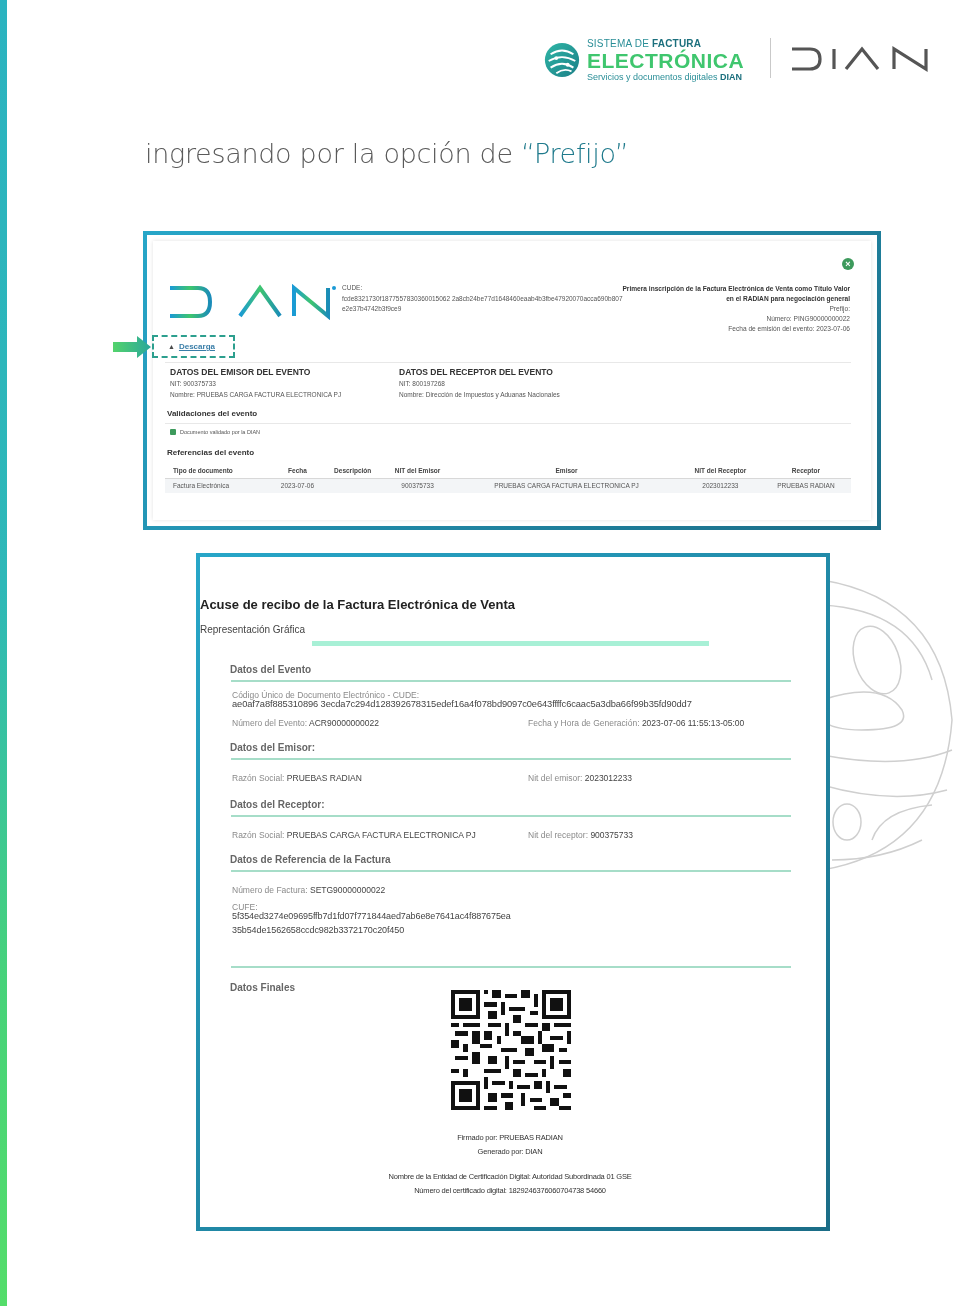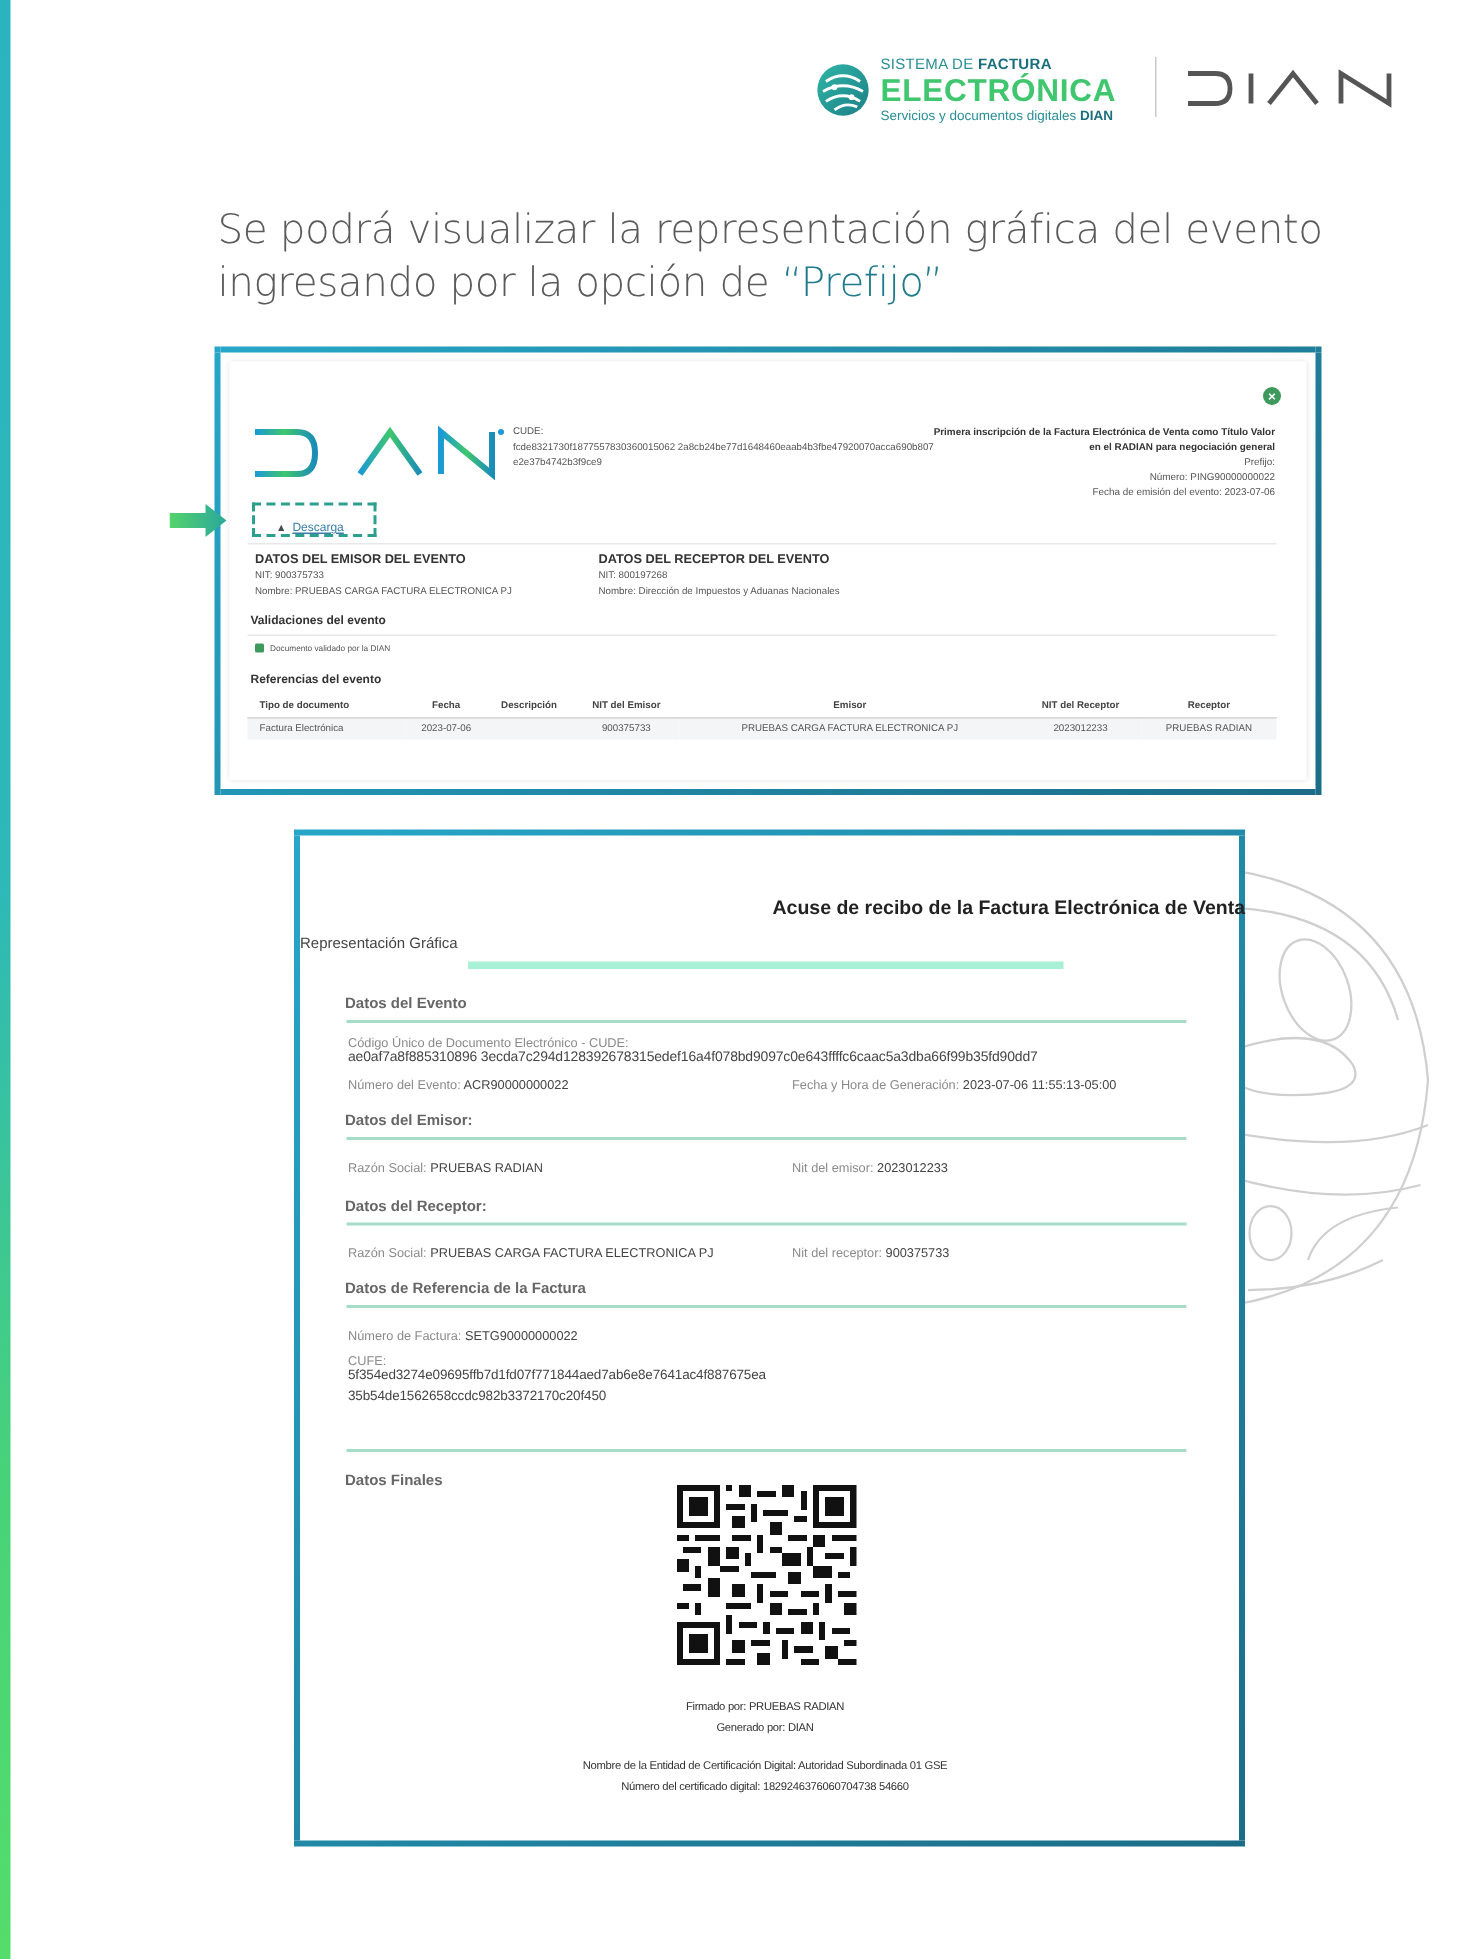--- a/index.html
+++ b/index.html
@@ -30,22 +30,22 @@
   .panel1 { position: absolute; left: 143px; top: 231px; width: 738px; height: 299px;
     border: 4px solid #1d8fb3; border-image: linear-gradient(135deg, #27a6c8, #1b6d87) 1; background: #fff; }
   .panel1-inner { position: absolute; left: 6px; top: 6px; right: 6px; bottom: 6px; background: #fff;
     box-shadow: 0 0 4px rgba(0,0,0,0.12); }
   .p1-close { position: absolute; left: 842px; top: 258px; width: 12px; height: 12px; border-radius: 50%;
     background: #3d9a5c; color: #fff; font-size: 9px; line-height: 12px; text-align: center; font-weight: 700; }
   .p1-dian { position: absolute; left: 168px; top: 284px; width: 170px; height: 36px; }
   .p1-cude { position: absolute; left: 342px; top: 283px; font-size: 6.5px; line-height: 10.5px; color: #555; width: 285px; }
   .p1-right { position: absolute; right: 130px; top: 284px; text-align: right; font-size: 6.6px; line-height: 10px; color: #555; width: 240px; }
   .p1-right .t { font-weight: 700; color: #333; }
-  .p1-download { position: absolute; left: 168px; top: 335px; width: 83px; height: 23px;
-    border: 2px dashed #2c9f8e; display: flex; align-items: flex-end; padding-left: 14px; }
+  .p1-download { position: absolute; left: 152px; top: 335px; width: 83px; height: 23px;
+    border: 2px dashed #2c9f8e; display: flex; align-items: center; padding-left: 14px; font-weight: bold; }
   .p1-download .ic { font-size: 7px; color: #4a4a4a; margin-right: 4px; }
   .p1-download .lbl { font-size: 8px; color: #3a7ea8; text-decoration: underline; }
   .arrow { position: absolute; left: 113px; top: 336px; width: 38px; height: 22px; }
 
   .p1-hr { position: absolute; left: 165px; width: 686px; height: 1px; background: #e8e8e8; }
   .p1-h { position: absolute; font-size: 8.5px; font-weight: 700; color: #333; }
   .p1-t { position: absolute; font-size: 6.5px; color: #555; }
   .p1-ok { display: inline-block; width: 6px; height: 6px; background: #3d9a5c; border-radius: 1px; margin-right: 4px; vertical-align: -1px; }
 
   .p1-table { position: absolute; left: 165px; top: 463px; width: 686px; border-collapse: collapse; font-size: 6.5px; color: #444; }
@@ -53,21 +53,21 @@
   .p1-table td { height: 15px; background: #f3f5f7; color: #555; }
   .p1-table th:first-child, .p1-table td:first-child { text-align: left; padding-left: 8px; }
   .p1-table th, .p1-table td { text-align: center; }
 
   
   .globe-wm { position: absolute; left: 822px; top: 560px; width: 140px; height: 320px; }
 
   
   .panel2 { position: absolute; left: 196px; top: 553px; width: 634px; height: 678px;
     border: 4px solid #1d8fb3; border-image: linear-gradient(135deg, #27a6c8, #1b6d87) 1; background: #fff; }
-  .p2-title { position: absolute; left: 200px; width: 630px; text-align: right; top: 597px; font-size: 13px; font-weight: 700; color: #222; }
+  .p2-title { position: absolute; left: 200px; width: 630px; text-align: left; top: 597px; font-size: 13px; font-weight: 700; color: #222; }
   .p2-sub { position: absolute; left: 200px; width: 620px; text-align: left; top: 624px; font-size: 10px; color: #444; }
   .p2-bar { position: absolute; left: 312px; top: 641px; width: 397px; height: 5px; background: #a8f0d6; }
   .p2-sec { position: absolute; left: 230px; font-size: 10px; font-weight: 700; color: #666; }
   .p2-line { position: absolute; left: 231px; width: 560px; height: 2px; background: #a6ddc8; }
   .p2-lbl { position: absolute; font-size: 8.5px; color: #8a8a8a; }
   .p2-lbl b { color: #444; font-weight: 400; }
   .p2-mono { position: absolute; font-size: 9px; color: #444; letter-spacing: -0.1px; }
   .qr { position: absolute; left: 451px; top: 990px; width: 120px; height: 120px; }
   .p2-foot { position: absolute; left: 200px; width: 620px; text-align: center; font-size: 7.5px; color: #333; letter-spacing: -0.2px; }
 </style>
@@ -99,21 +99,20 @@
 <svg class="dian-head" viewBox="0 0 148 26">
   <g fill="none" stroke="#555" stroke-width="3.2">
     <path d="M2 3 H20 Q30 3 30 13 Q30 23 20 23 H2"></path>
     <path d="M44 3 V23"></path>
     <path d="M56 23 L72 3 L88 23"></path>
     <path d="M104 23 V3 L136 23 V3"></path>
   </g>
 </svg>
 
 <div class="heading">
-  <div>Se podrá visualizar la representación gráfica del evento</div>
   <div><span>ingresando por la opción de </span><span class="hl">“Prefijo”</span></div>
 </div>
 
 <div class="panel1">
   <div class="panel1-inner"></div>
 </div>
 <div class="p1-close">×</div>
 <svg class="p1-dian" viewBox="0 0 170 36">
   <defs>
     <linearGradient id="dg" x1="0" y1="0" x2="1" y2="0">

